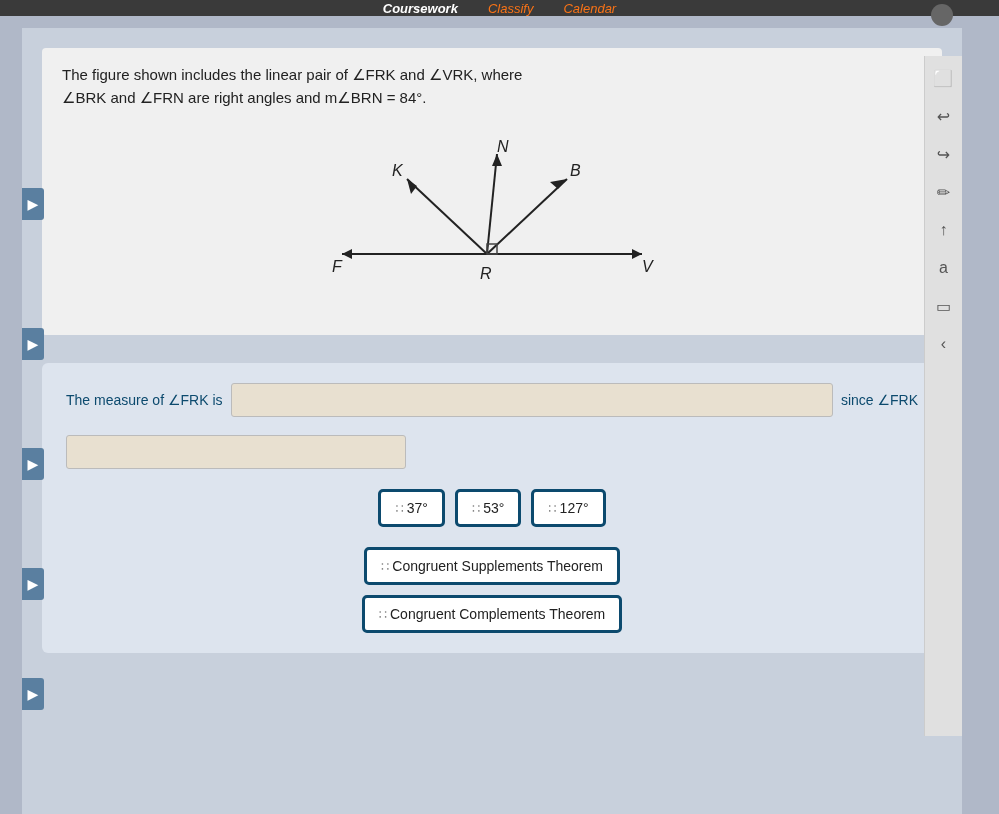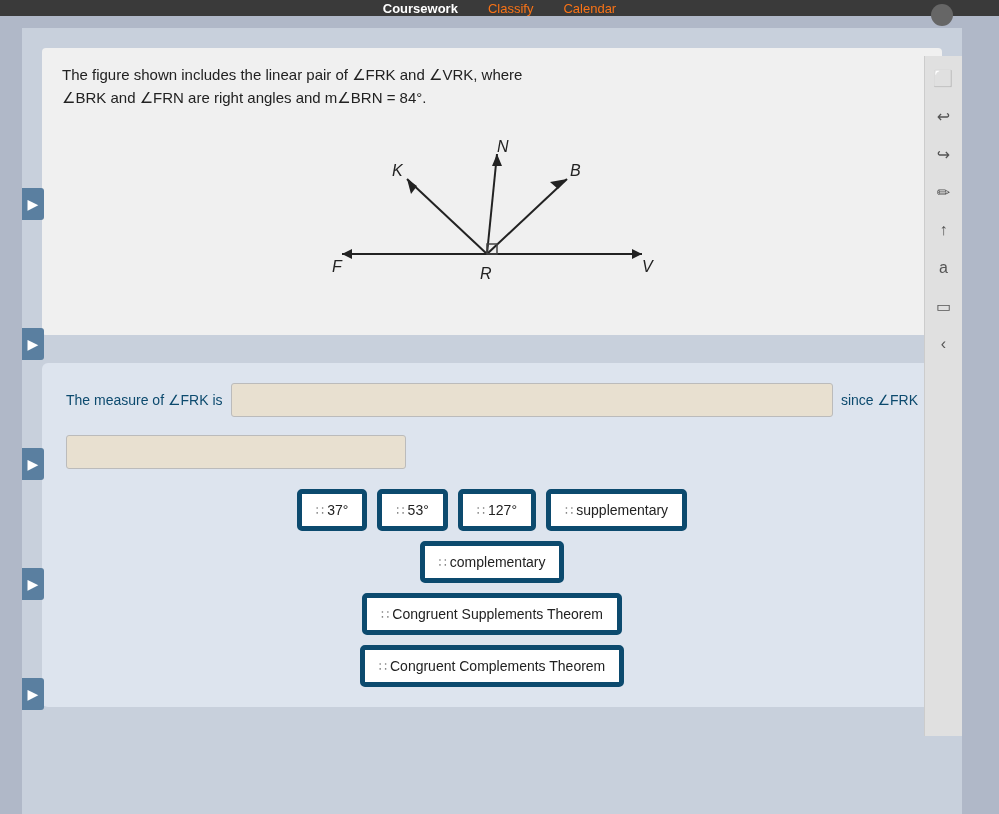--- a/index.html
+++ b/index.html
@@ -17,20 +17,21 @@
       position: absolute;
       top: 0;
       left: 0;
       width: 999px;
       height: 16px;
       background: #3a3a3a;
       display: flex;
       align-items: center;
       justify-content: center;
       gap: 30px;
+      font-style: italic;
     }
     .top-bar-item {
       color: #f97316;
       font-size: 13px;
       cursor: pointer;
     }
     .top-bar-item.active {
       color: #fff;
       font-weight: bold;
     }
@@ -154,21 +155,21 @@
       gap: 10px;
     }
     .tiles-row {
       display: flex;
       gap: 10px;
       justify-content: center;
       flex-wrap: wrap;
     }
     .tile {
       background: #fff;
-      border: 5px solid #0c4a6e;
+      border: 3px solid #0c4a6e;
       border-radius: 5px;
       padding: 8px 14px;
       font-size: 14px;
       color: #222;
       cursor: grab;
       user-select: none;
       white-space: nowrap;
     }
     .tile-prefix {
       color: #888;
@@ -277,28 +278,22 @@
       <div class="tiles-row">
         <div class="tile">
           <span class="tile-prefix">∷</span><span>37°</span>
         </div>
         <div class="tile">
           <span class="tile-prefix">∷</span><span>53°</span>
         </div>
         <div class="tile">
           <span class="tile-prefix">∷</span><span>127°</span>
         </div>
-        <div class="tile">
-          <span class="tile-prefix">∷</span><span>supplementary</span>
-        </div>
       </div>
       <div class="tiles-row">
-        <div class="tile">
-          <span class="tile-prefix">∷</span><span>complementary</span>
-        </div>
       </div>
       <div class="tiles-row">
         <div class="tile">
           <span class="tile-prefix">∷</span><span>Congruent Supplements Theorem</span>
         </div>
       </div>
       <div class="tiles-row">
         <div class="tile">
           <span class="tile-prefix">∷</span><span>Congruent Complements Theorem</span>
         </div>

